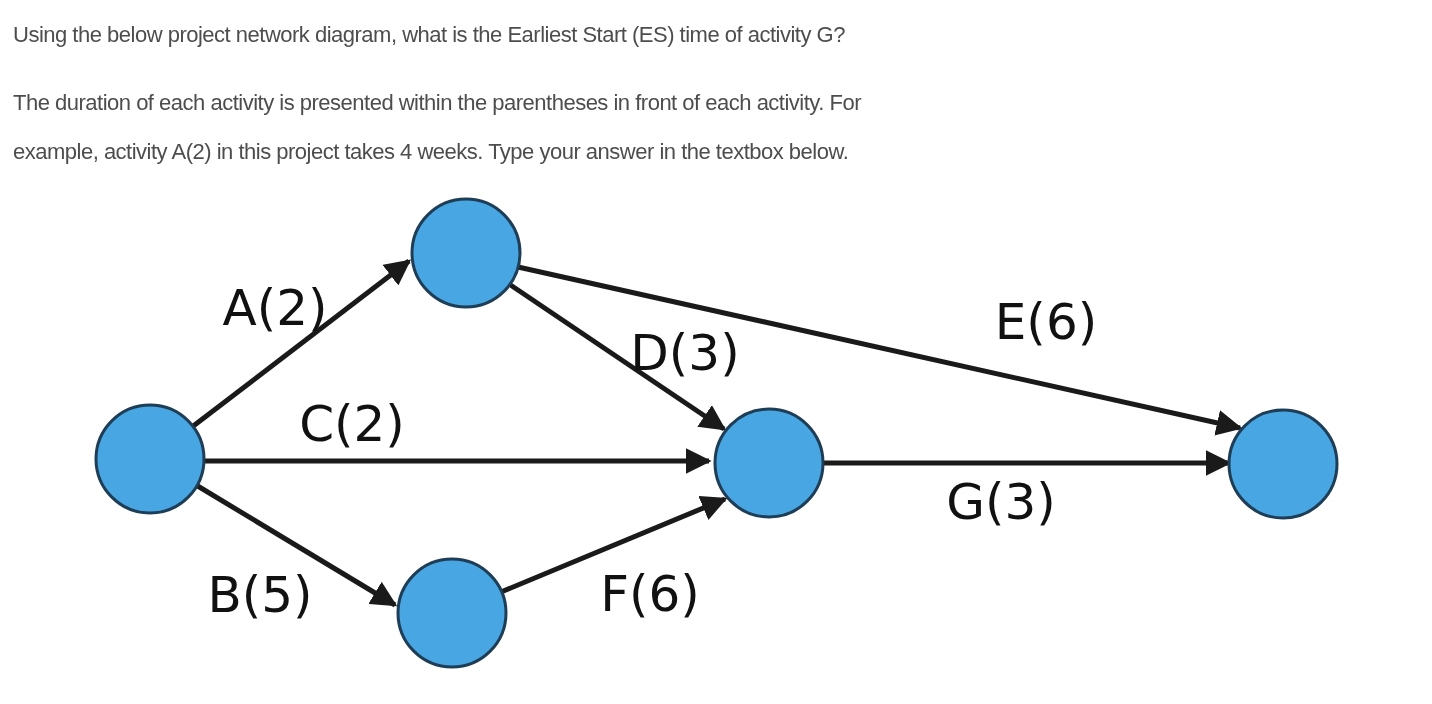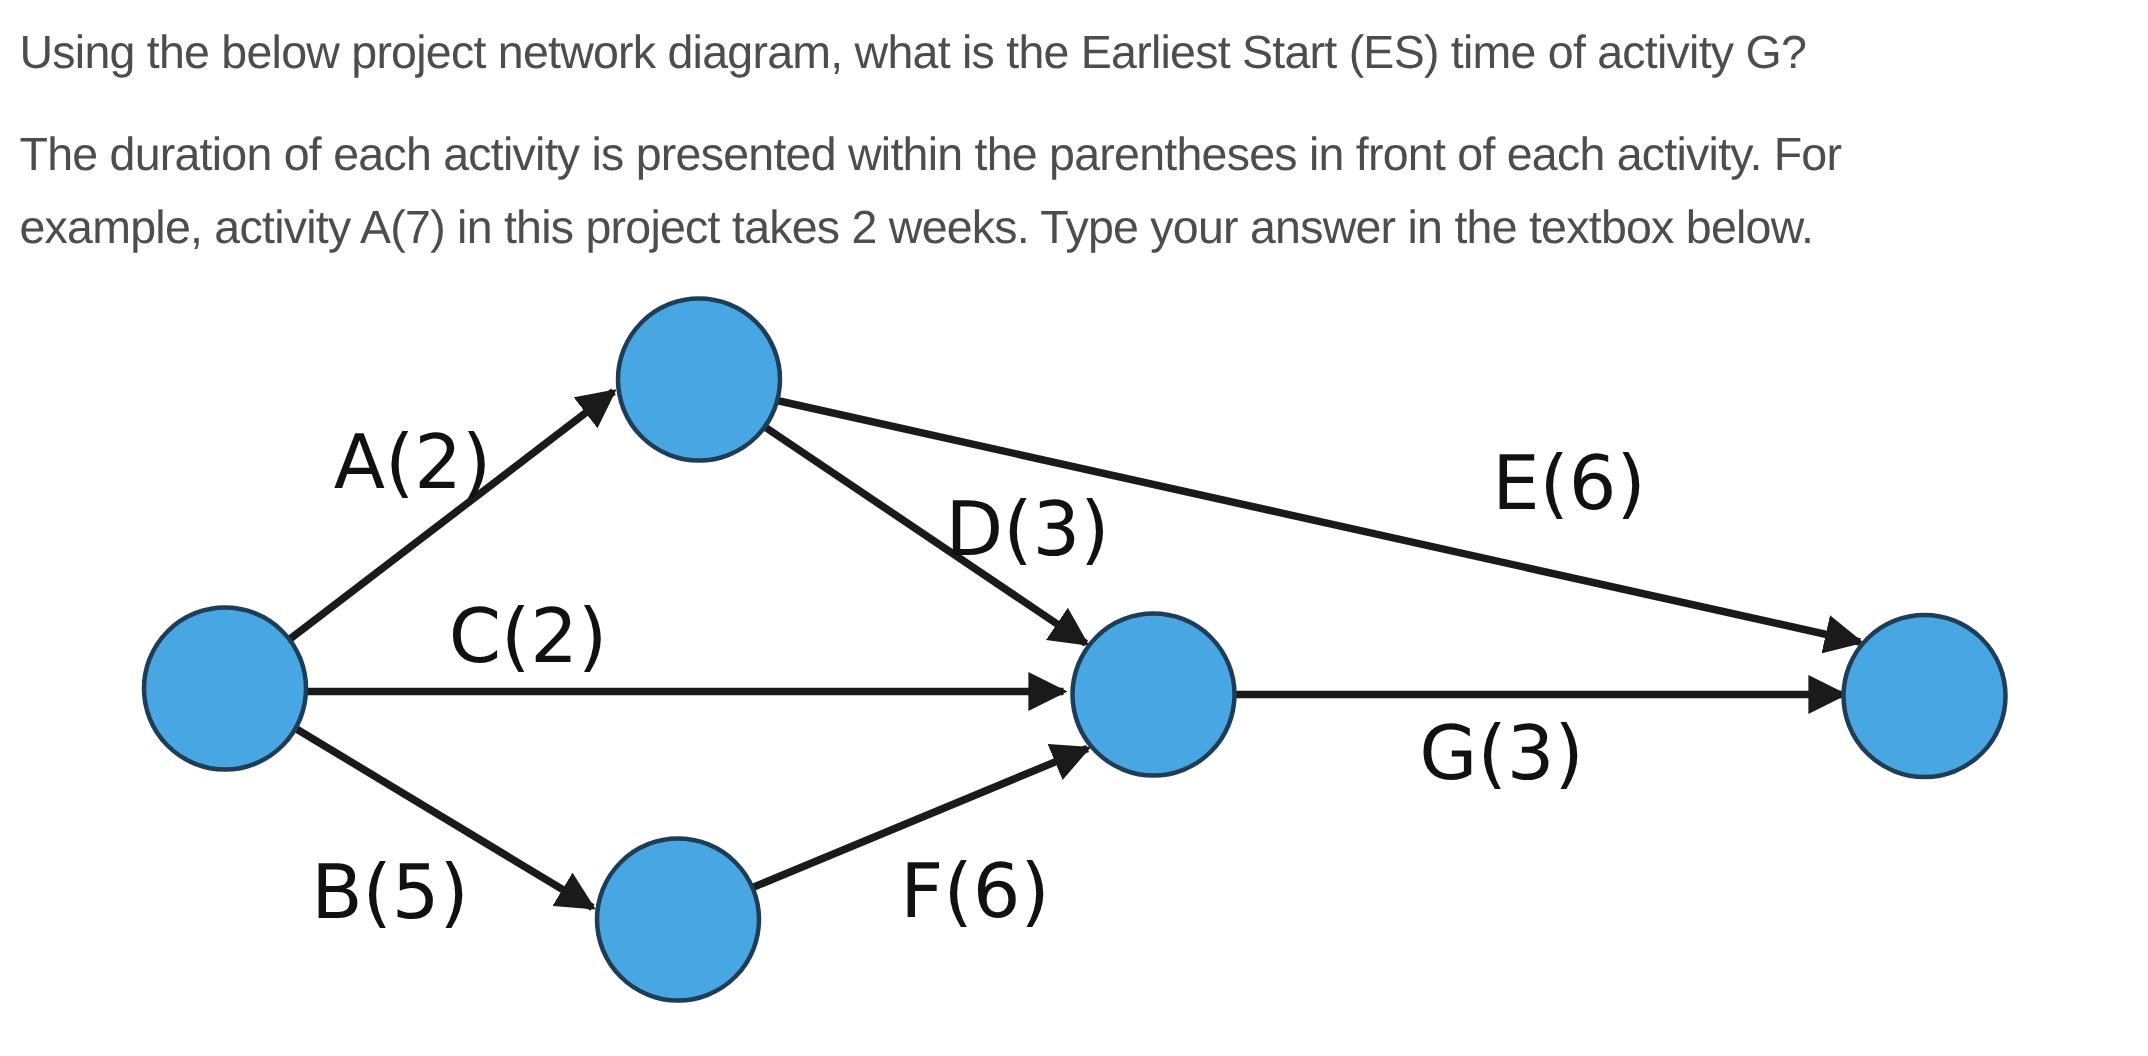--- a/index.html
+++ b/index.html
@@ -21,21 +21,21 @@
   }
   .question-block {
     position: absolute;
     top: 0; left: 0;
     width: 1432px;
     z-index: 2;
   }
   .q-line {
     position: absolute;
     left: 13px;
-    font-size: 31px;
+    font-size: 22px;
     line-height: 31px;
     letter-spacing: -0.5px;
     color: var(--question-text);
     white-space: nowrap;
   }
   .q-line.prompt  { top: 19px; }
   .q-line.instr1  { top: 87px; text-align: center; }
   .q-line.instr2  { top: 136px; }
 
   svg.diagram {
@@ -61,21 +61,21 @@
     fill: var(--label-color);
     text-anchor: middle;
   }
 </style>
 </head>
 <body>
 
 <div class="question-block">
   <div class="q-line prompt">Using the below project network diagram, what is the Earliest Start (ES) time of activity G?</div>
   <div class="q-line instr1">The duration of each activity is presented within the parentheses in front of each activity. For</div>
-  <div class="q-line instr2">example, activity A(7) in this project takes 2 weeks. Type your answer in the textbox below.</div>
+  <div class="q-line instr2">example, activity A(2) in this project takes 4 weeks. Type your answer in the textbox below.</div>
 </div>
 
 <svg class="diagram" viewBox="0 0 1432 704" aria-hidden="true">
   <defs>
     <marker id="arrow" viewBox="0 0 10 10" refX="9" refY="5" markerWidth="5.2" markerHeight="5.2" orient="auto-start-reverse">
       <path d="M 0 0 L 10 5 L 0 10 z" class="arrowhead"></path>
     </marker>
   </defs>
 
   <line class="edge" x1="192" y1="427" x2="409" y2="261" marker-end="url(#arrow)"></line>

